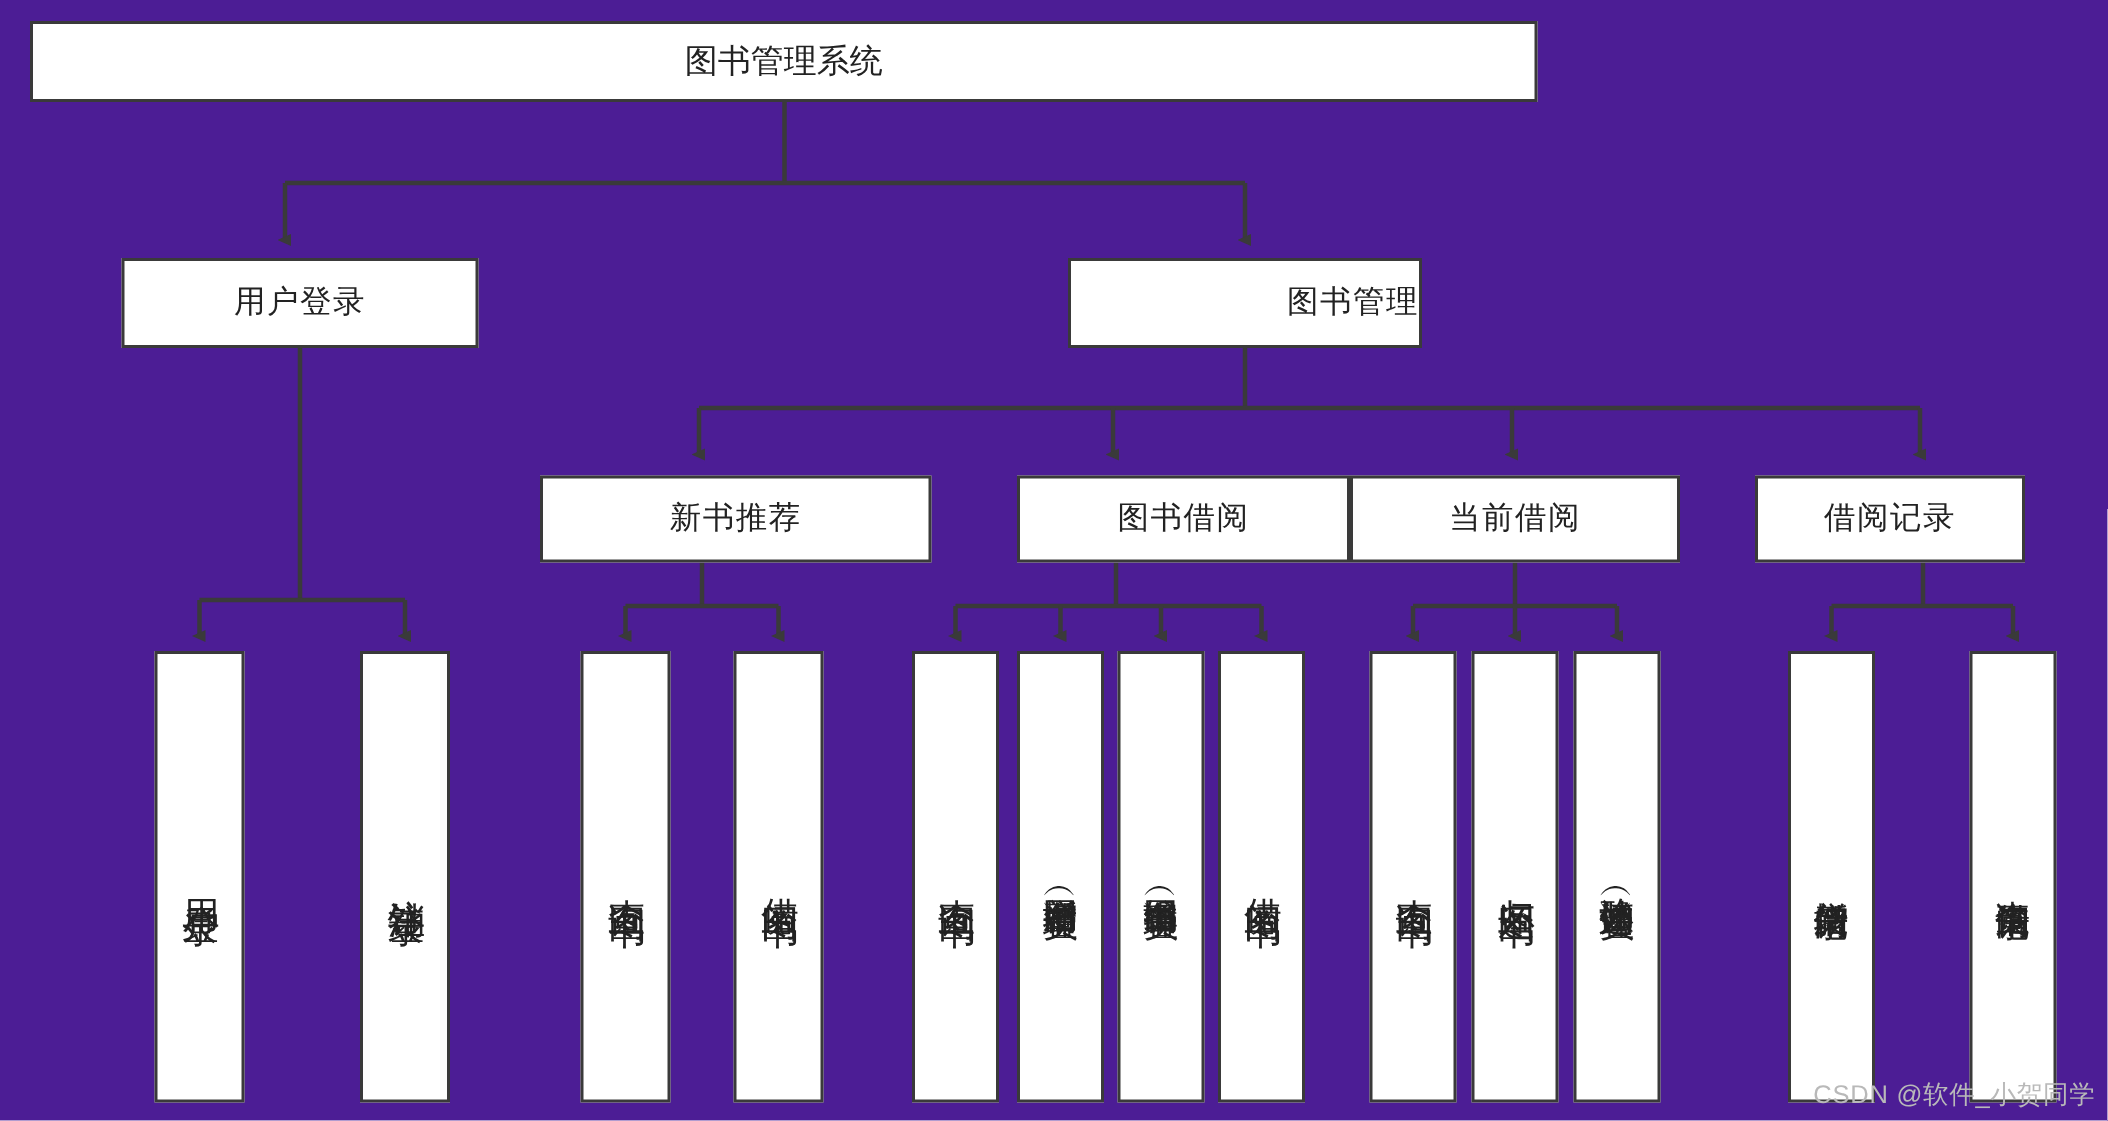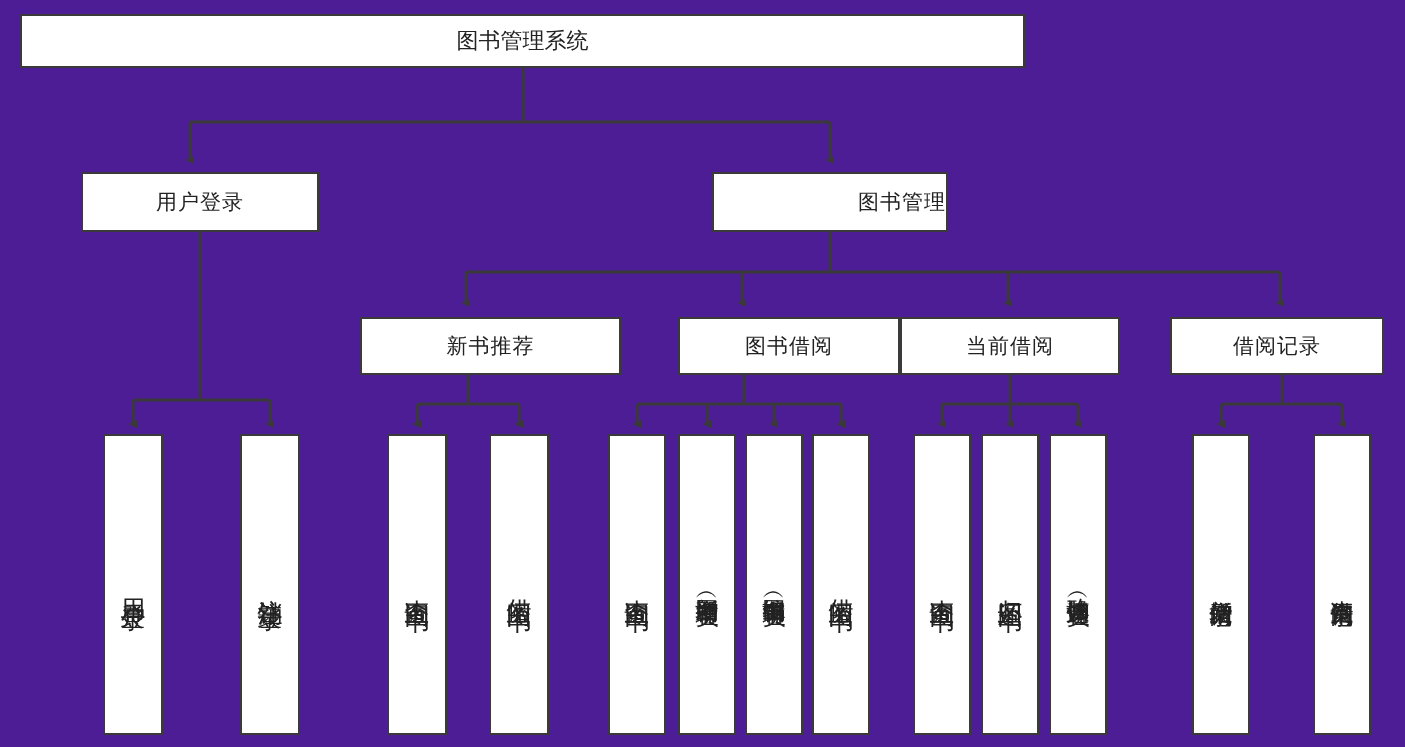--- a/index.html
+++ b/index.html
@@ -153,21 +153,21 @@
   </div>
 
   <div class="node node-h" style="left:634px; top:317px; width:222px; height:58px;margin-left:44px;">
     <span>图书借阅</span>
   </div>
 
   <div class="node node-h" style="left:900px; top:317px; width:220px; height:58px;">
     <span>当前借阅</span>
   </div>
 
-  <div class="node node-h" style="left:1170px; top:317px; width:214px; height:58px;">
+  <div class="node node-h" style="left:1170px; top:317px; width:180px; height:58px;">
     <span>借阅记录</span>
   </div>
 
   <div class="leaf" style="left:103px; top:434px; width:60px; height:301px;">
     <span class="vtext">用户登录</span>
   </div>
   <div class="leaf" style="left:240px; top:434px; width:60px; height:301px;">
     <span class="vtext">注销登录</span>
   </div>
 
@@ -201,14 +201,15 @@
     <span class="vtext">确认归还（管理员）</span>
   </div>
 
   <div class="leaf tight" style="left:1192px; top:434px; width:58px; height:301px;">
     <span class="vtext">新增借阅记录</span>
   </div>
   <div class="leaf tight" style="left:1313px; top:434px; width:58px; height:301px;">
     <span class="vtext">查询借阅记录</span>
   </div>
 
+  <div class="watermark">CSDN @软件_小贺同学</div>
 
 </div>
 
 </body></html>

